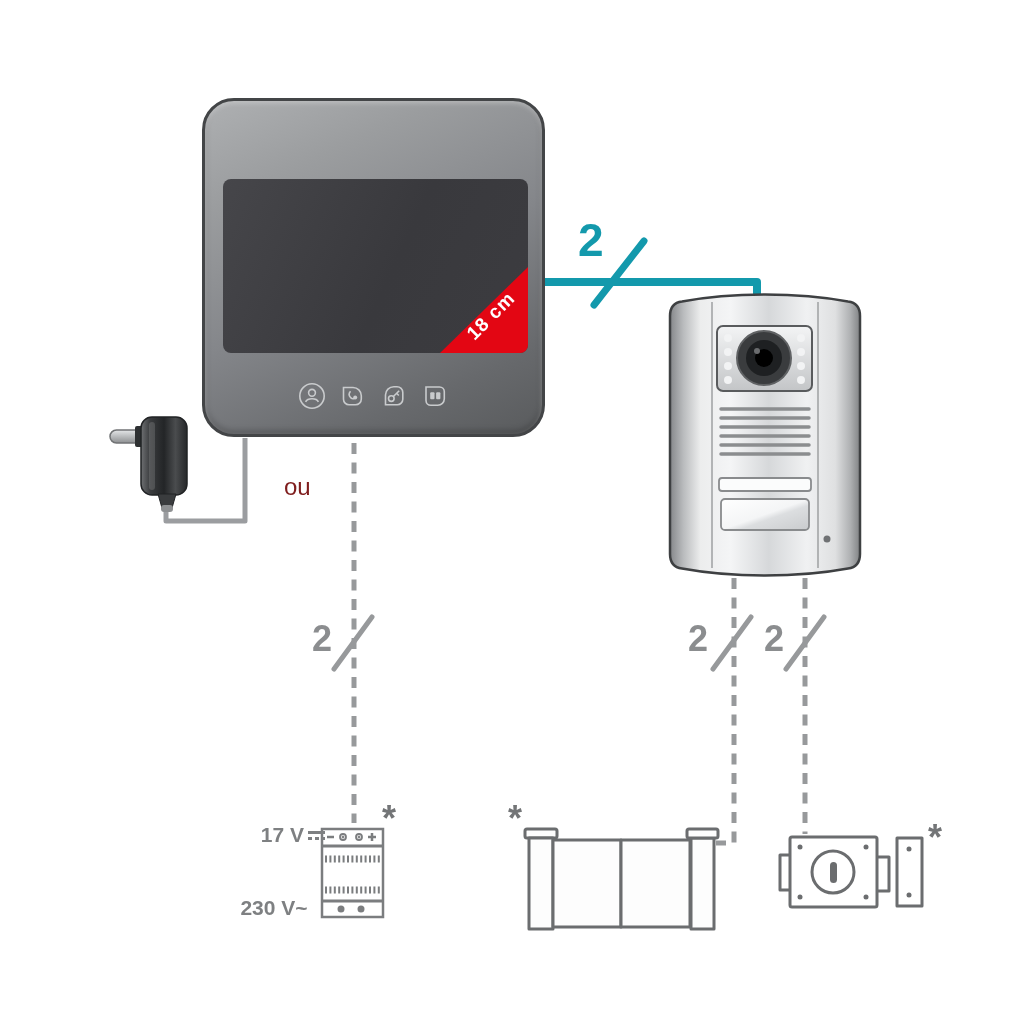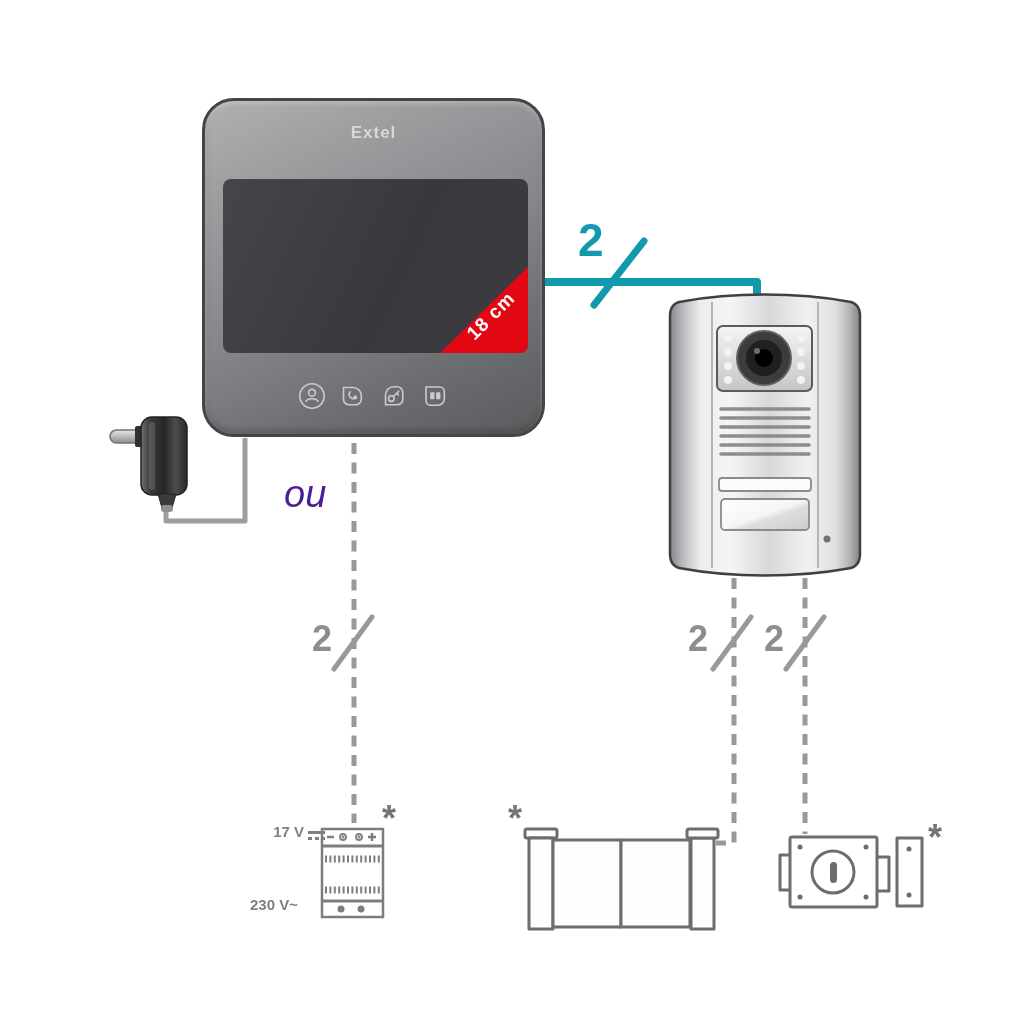--- a/index.html
+++ b/index.html
@@ -17,22 +17,22 @@
   .screen{left:18px;top:78px;width:305px;height:174px;border-radius:8px;
     background:linear-gradient(115deg,#46464a 0%,#39393d 55%,#3c3c40 100%);overflow:hidden;}
   .badge{right:0;bottom:0;width:88px;height:86px;
     clip-path:polygon(100% 0,100% 100%,0 100%);background:#e30613;}
   .badge span{position:absolute;left:6px;top:38px;width:90px;text-align:center;
     transform:rotate(-45deg);color:#ffffff;font-weight:bold;font-size:19px;letter-spacing:1px;}
   .btn{width:28px;height:28px;top:281px;}
   
   .teal2{font-size:46px;font-weight:bold;color:#1399ac;line-height:1;}
   .gray2{font-size:36px;font-weight:bold;color:#8b8d8f;line-height:1;}
-  .ou{font-size:38px;color:#4c1d95;line-height:1;font-style:italic;}
-  .volt{font-size:15px;font-weight:bold;color:#7e8082;line-height:1;white-space:nowrap;}
+  .ou{font-size:24px;color:#7f1d1d;line-height:1;}
+  .volt{font-size:21px;font-weight:bold;color:#7e8082;line-height:1;white-space:nowrap;}
   .ast{font-size:36px;font-weight:bold;color:#737577;line-height:1;}
   .dc-sym{width:17px;}
   .dc-sym .solid{height:3px;background:#7e8082;margin-bottom:3px;}
   .dc-sym .dash{height:3px;background:repeating-linear-gradient(90deg,#7e8082 0 4px,transparent 4px 7px);}
 </style>
 </head>
 <body>
 
 <div id="stage">
 
@@ -176,21 +176,20 @@
       <circle cx="866" cy="897" r="2.5" fill="#6b6d6f" stroke="none"></circle>
       <circle cx="833" cy="872" r="21"></circle>
       <rect x="830" y="862" width="7" height="21" rx="3.5" fill="#6b6d6f" stroke="none"></rect>
       <rect x="897" y="838" width="25" height="68"></rect>
       <circle cx="909" cy="849" r="2.5" fill="#6b6d6f" stroke="none"></circle>
       <circle cx="909" cy="895" r="2.5" fill="#6b6d6f" stroke="none"></circle>
     </g>
   </svg>
 
   <div class="abs monitor">
-    <div class="abs monitor-logo">Extel</div>
     <div class="abs screen">
       <div class="abs badge">
         <span>18 cm</span>
       </div>
     </div>
 
     <div class="abs btn" style="left:93px">
       <svg width="28" height="28" viewBox="0 0 28 28" fill="none" stroke="#c9cbcd" stroke-width="1.6">
         <circle cx="14" cy="14" r="12.2"></circle>
         <circle cx="14" cy="10.8" r="3.4"></circle>

